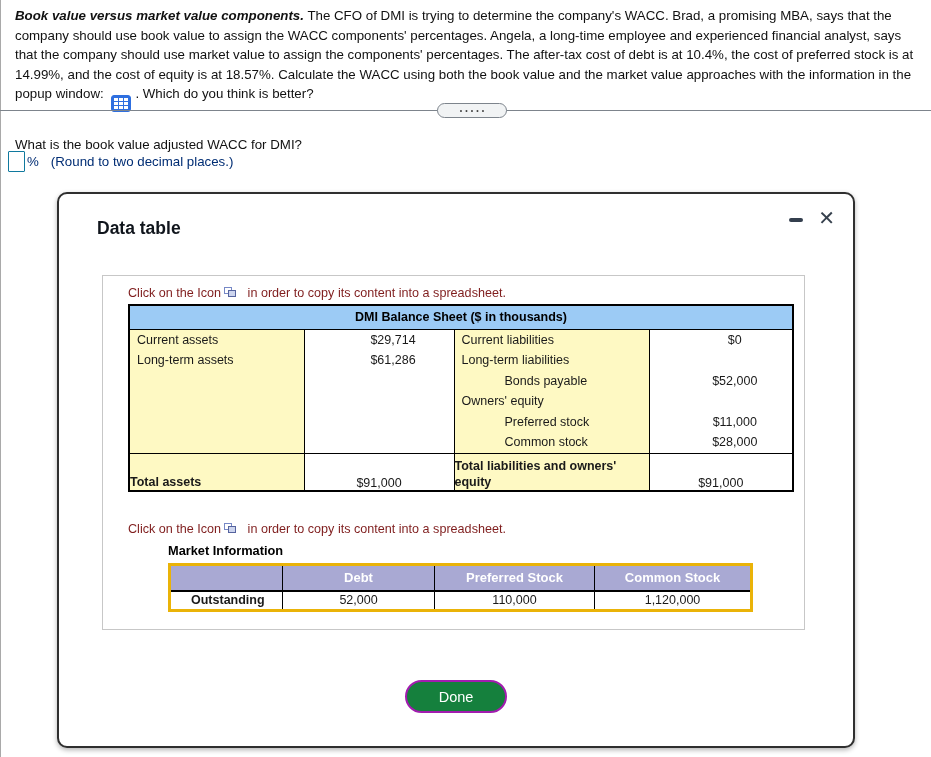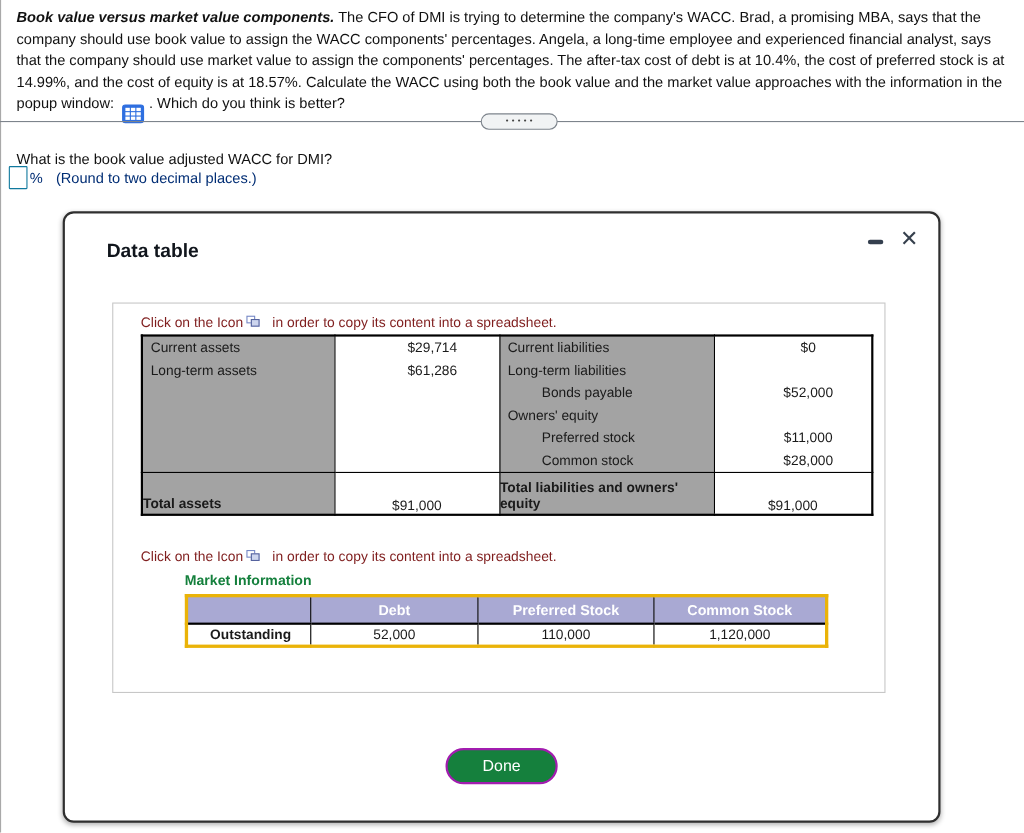--- a/index.html
+++ b/index.html
@@ -59,30 +59,30 @@
                       border:1px solid #55639e; background:#cdd5ee; }
 
   table { border-collapse:collapse; table-layout:fixed; }
 
   
   .bs-table { margin:1px 0 0 25px; width:664px; border:2px solid #000; }
   .bs-table th, .bs-table td { border:1px solid #000; padding:0; font-size:12.5px; }
   .bs-head { background:#9ccbf5; height:24px; font-size:13px; font-weight:bold;
              text-align:center; color:#000; }
   .bs-body td { vertical-align:top; }
-  .cell-label { background:#a3a3a3; }
+  .cell-label { background:#fef9c3; }
   .bs-line { height:20.5px; line-height:20.5px; padding-left:7px; white-space:nowrap; }
   .bs-line.val { text-align:center; padding-left:0;margin-left:28px; }
-  .bs-line.indent { padding-left:38px; }
+  .bs-line.indent { padding-left:50px; }
   .bs-total td { height:38px; vertical-align:bottom; }
   .tot-label { font-weight:bold; padding:2px 7px 3px 7px; line-height:15.5px; }
   .tot-val { text-align:center; padding-bottom:3px; }
 
   
-  .mi-title { margin:4px 0 0 65px; font-size:12.8px; font-weight:bold; color:#15803d; height:16px; }
+  .mi-title { margin:4px 0 0 65px; font-size:12.8px; font-weight:bold; color:#000000; height:16px; }
   .mi-table { margin:4px 0 0 65px; width:582px; border:3px solid #eab308; }
   .mi-table td, .mi-table th { border:1px solid #000; font-size:12.5px; }
   .mi-head th { background:#a9a9d3; color:#fff; font-size:13px; font-weight:bold;
                 height:26px; text-align:center; border-bottom:2px solid #000; }
   .mi-table td { height:20px; text-align:center; }
   .mi-rowlabel { font-weight:bold; text-align:left !important; padding-left:20px; }
 
   
   .btn-row { position:absolute; left:0; top:486px; width:100%; display:flex;
              justify-content:center; gap:18px; }
@@ -140,20 +140,23 @@
       </div>
 
       <table class="bs-table">
         <colgroup>
             <col style="width:175px">
             <col style="width:150px">
             <col style="width:195px">
             <col style="width:144px">
           </colgroup>
         <tbody>
+            <tr>
+              <th class="bs-head" colspan="4">DMI Balance Sheet ($ in thousands)</th>
+            </tr>
         <tr class="bs-body">
           <td class="cell-label">
             <div class="bs-line">Current assets</div>
             <div class="bs-line">Long-term assets</div>
             <div class="bs-line"></div>
             <div class="bs-line"></div>
             <div class="bs-line"></div>
             <div class="bs-line"></div>
           </td>
           <td>

